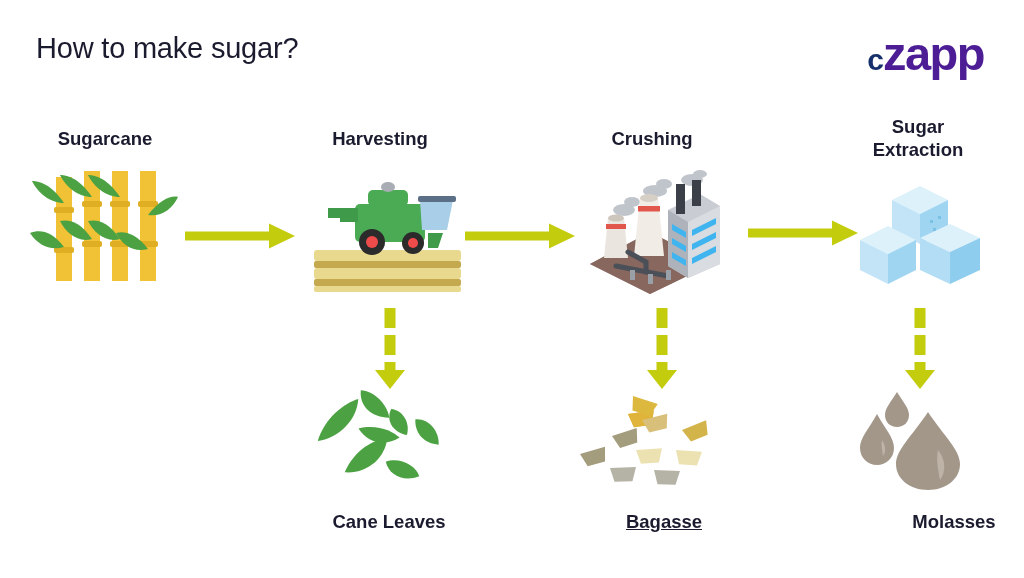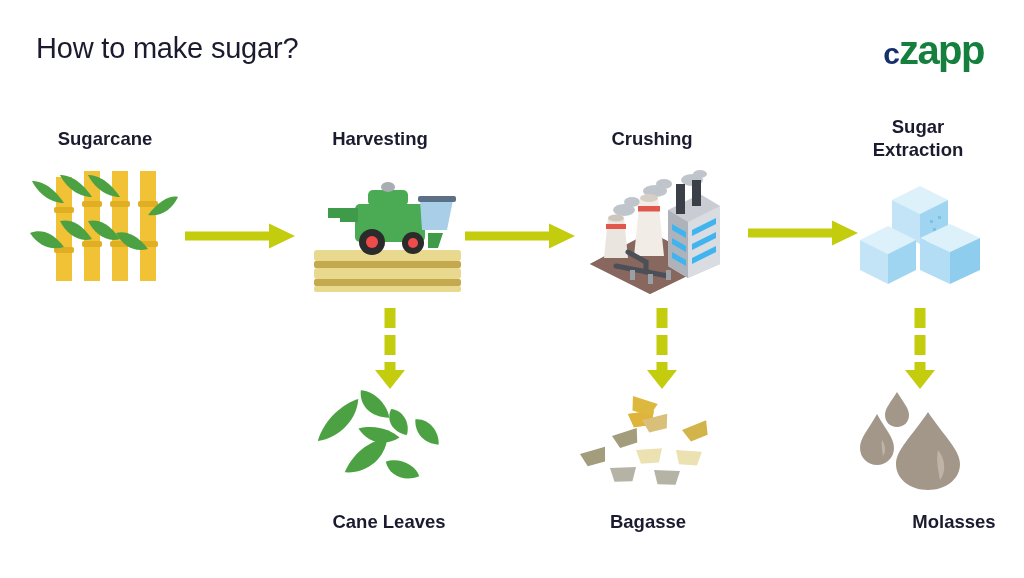--- a/index.html
+++ b/index.html
@@ -18,21 +18,21 @@
     letter-spacing: -0.2px;
   }
 
   
   #logo {
     position: absolute; right: 40px; top: 30px;
     display: flex; align-items: baseline;
     font-weight: bold; line-height: 1;
   }
   #logo .logo-c { font-size: 30px; color: #16306b; letter-spacing: -1px; }
-  #logo .logo-zapp { font-size: 40px; color: #15803d; letter-spacing: -1.5px; }
+  #logo .logo-zapp { font-size: 47px; color: #4c1d95; letter-spacing: -1.5px; }
 
   
   .stage-label {
     position: absolute;
     font-size: 18.5px; font-weight: bold; color: #1b1b2f;
     text-align: center; line-height: 1.22;
     width: 220px;
   }
   .byproduct-label {
     position: absolute;
@@ -64,21 +64,21 @@
   <div class="stage-label" style="left:270px; top:128px;">Harvesting</div>
 
   <div class="stage-label" style="left:542px; top:128px;">Crushing</div>
 
   <div class="stage-label" style="left:808px; top:116px;">
     <div>Sugar</div>
     <div>Extraction</div>
   </div>
 
   <div class="byproduct-label" style="left:279px; top:511px;">Cane Leaves</div>
-  <div class="byproduct-label" style="left:538px; top:511px;">Bagasse</div>
+  <div class="byproduct-label" style="left:554px; top:511px;text-decoration:underline;">Bagasse</div>
   <div class="byproduct-label" style="left:844px; top:511px;text-align:center;">Molasses</div>
 
   <svg class="h-arrow" style="left:185px; top:218px;" width="115" height="36" viewBox="0 0 115 36">
     <rect x="0" y="13.5" width="88" height="9" fill="#c3cc0d"></rect>
     <polygon points="84,5.5 110,18 84,30.5" fill="#c3cc0d"></polygon>
   </svg>
 
   <svg class="h-arrow" style="left:465px; top:218px;" width="115" height="36" viewBox="0 0 115 36">
     <rect x="0" y="13.5" width="88" height="9" fill="#c3cc0d"></rect>
     <polygon points="84,5.5 110,18 84,30.5" fill="#c3cc0d"></polygon>

